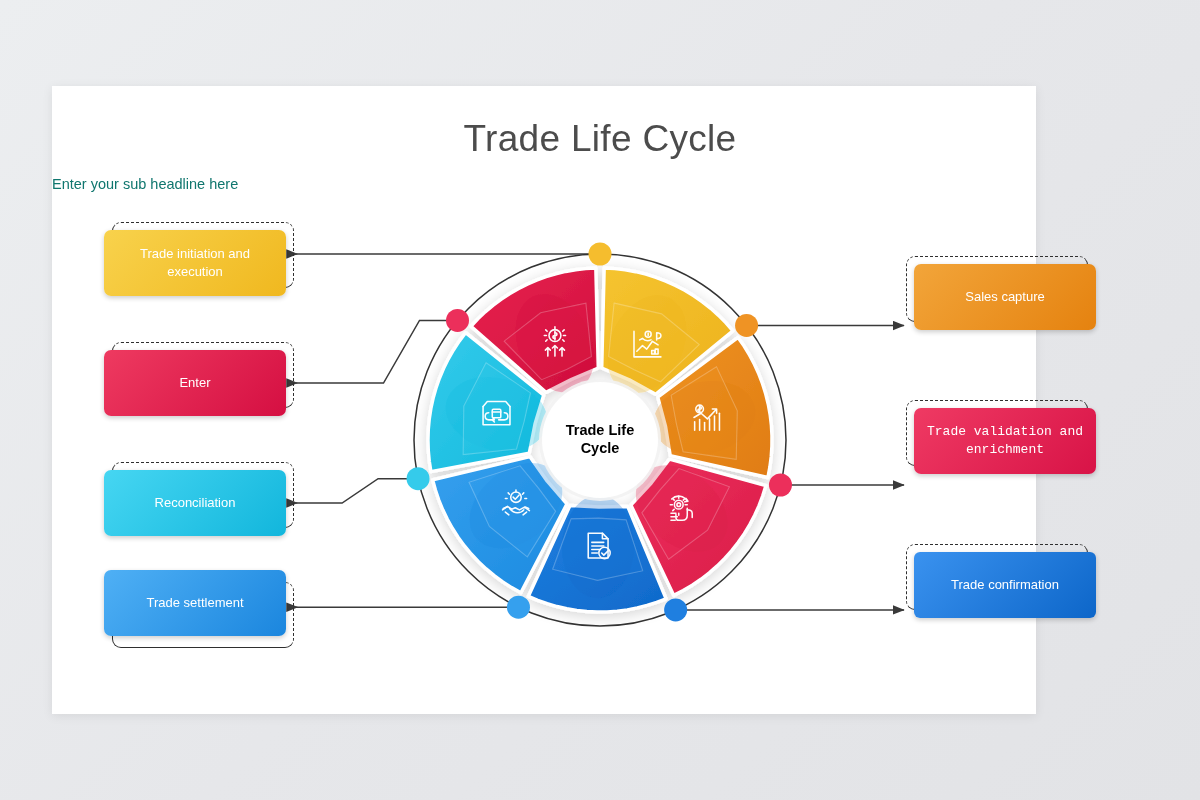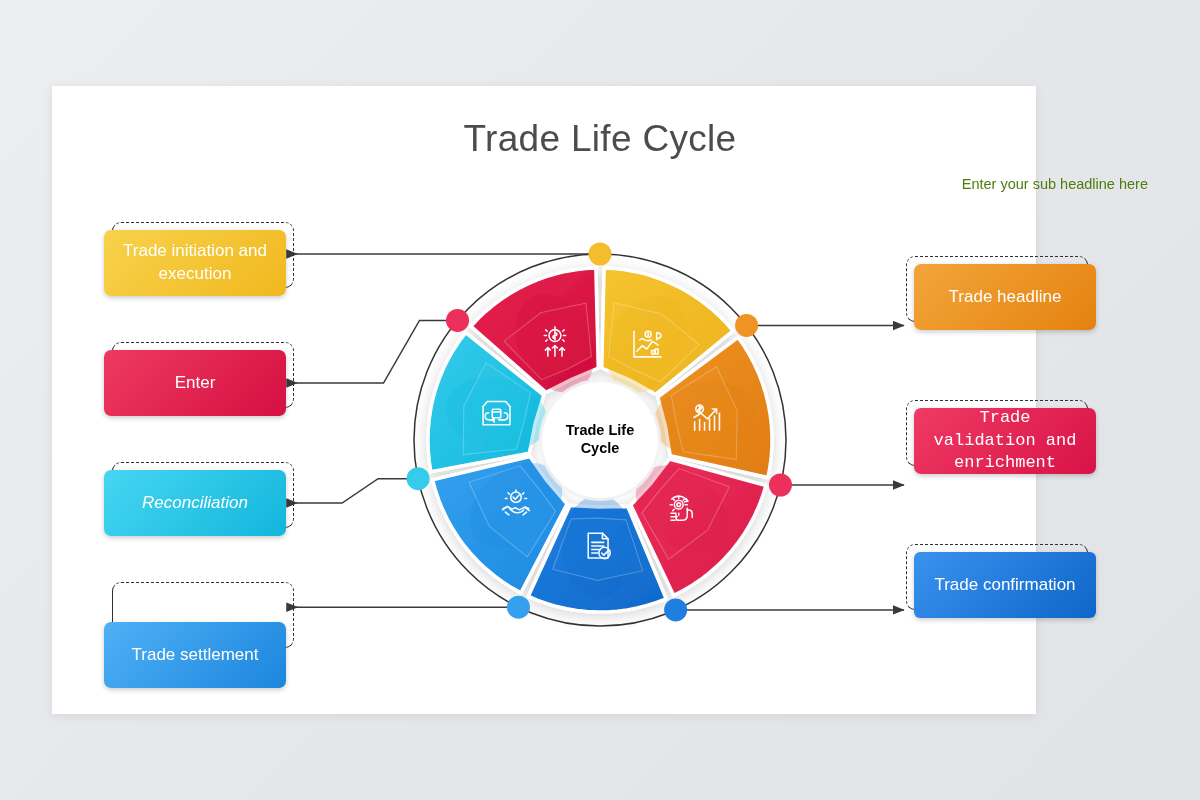--- a/index.html
+++ b/index.html
@@ -25,36 +25,36 @@
   
   #title {
     position: absolute; left: 0; top: 32px; width: 1096px;
     text-align: center;
     font-size: 37px; color: #4c4c4c; font-weight: 400;
     letter-spacing: .3px;
     white-space: pre;
   }
   #subtitle {
     position: absolute; left: 0; top: 90px; width: 1096px;
-    text-align: right;
-    font-size: 14.5px; color: #4d7c0f; font-weight: 400;
+    text-align: left;
+    font-size: 14.5px; color: #0f766e; font-weight: 400;
   }
   
   svg.layer { position: absolute; left: 0; top: 0; overflow: visible; }
   #connectors { width: 1096px; height: 628px; }
   #wheel-svg  { width: 1096px; height: 628px; }
 
   
   .lbl {
     position: absolute;
     width: 182px; height: 66px;
     border-radius: 7px;
     display: flex; align-items: center; justify-content: center;
     text-align: center;
-    color: #ffffff; font-size: 17px; line-height: 1.35;
+    color: #ffffff; font-size: 13px; line-height: 1.35;
     font-weight: 400;
     padding: 0 10px;
     box-sizing: border-box;
     box-shadow: 0 2px 5px rgba(0,0,0,.20);
     z-index: 3;
   }
   .dash {
     position: absolute;
     width: 182px; height: 66px;
     border: 1.6px dashed #2f2f2f;
@@ -280,30 +280,30 @@
     <div id="boxes">
         <div class="dash" style="left: 60px; top: 136px; border-style: dashed dashed solid solid;"></div>
         <div class="lbl" style="left: 52px; top: 144px; background: linear-gradient(135deg, rgb(248, 210, 76) 0%, rgb(240, 184, 31) 100%);">
           <span>Trade initiation and execution</span>
         </div>
         <div class="dash" style="left: 60px; top: 256px; border-style: dashed dashed solid solid;"></div>
         <div class="lbl" style="left: 52px; top: 264px; background: linear-gradient(135deg, rgb(238, 58, 96) 0%, rgb(213, 15, 66) 100%);">
           <span>Enter</span>
         </div>
         <div class="dash" style="left: 60px; top: 376px; border-style: dashed dashed solid solid;"></div>
-        <div class="lbl" style="left: 52px; top: 384px; background: linear-gradient(135deg, rgb(70, 214, 242) 0%, rgb(18, 182, 220) 100%); font-style: italic;">
+        <div class="lbl" style="left: 52px; top: 384px; background: linear-gradient(135deg, rgb(70, 214, 242) 0%, rgb(18, 182, 220) 100%);">
           <span>Reconciliation</span>
         </div>
         <div class="dash" style="left: 60px; top: 496px; border-style: dashed dashed solid solid;"></div>
-        <div class="lbl" style="left: 52px; top: 536px; background: linear-gradient(135deg, rgb(79, 176, 245) 0%, rgb(27, 134, 222) 100%);">
+        <div class="lbl" style="left: 52px; top: 484px; background: linear-gradient(135deg, rgb(79, 176, 245) 0%, rgb(27, 134, 222) 100%);">
           <span>Trade settlement</span>
         </div>
         <div class="dash" style="left: 854px; top: 170px; border-style: dashed solid solid dashed;"></div>
         <div class="lbl" style="left: 862px; top: 178px; background: linear-gradient(135deg, rgb(242, 165, 58) 0%, rgb(229, 130, 15) 100%);">
-          <span>Trade headline</span>
+          <span>Sales capture</span>
         </div>
         <div class="dash" style="left: 854px; top: 314px; border-style: dashed solid solid dashed;"></div>
         <div class="lbl" style="left: 862px; top: 322px; background: linear-gradient(135deg, rgb(239, 58, 99) 0%, rgb(216, 19, 71) 100%); font-family: Liberation Mono, monospace;">
           <span>Trade validation and enrichment</span>
         </div>
         <div class="dash" style="left: 854px; top: 458px; border-style: dashed solid solid dashed;"></div>
         <div class="lbl" style="left: 862px; top: 466px; background: linear-gradient(135deg, rgb(58, 146, 239) 0%, rgb(13, 102, 201) 100%); border-radius: 6px;">
           <span>Trade confirmation</span>
         </div>
       </div>

